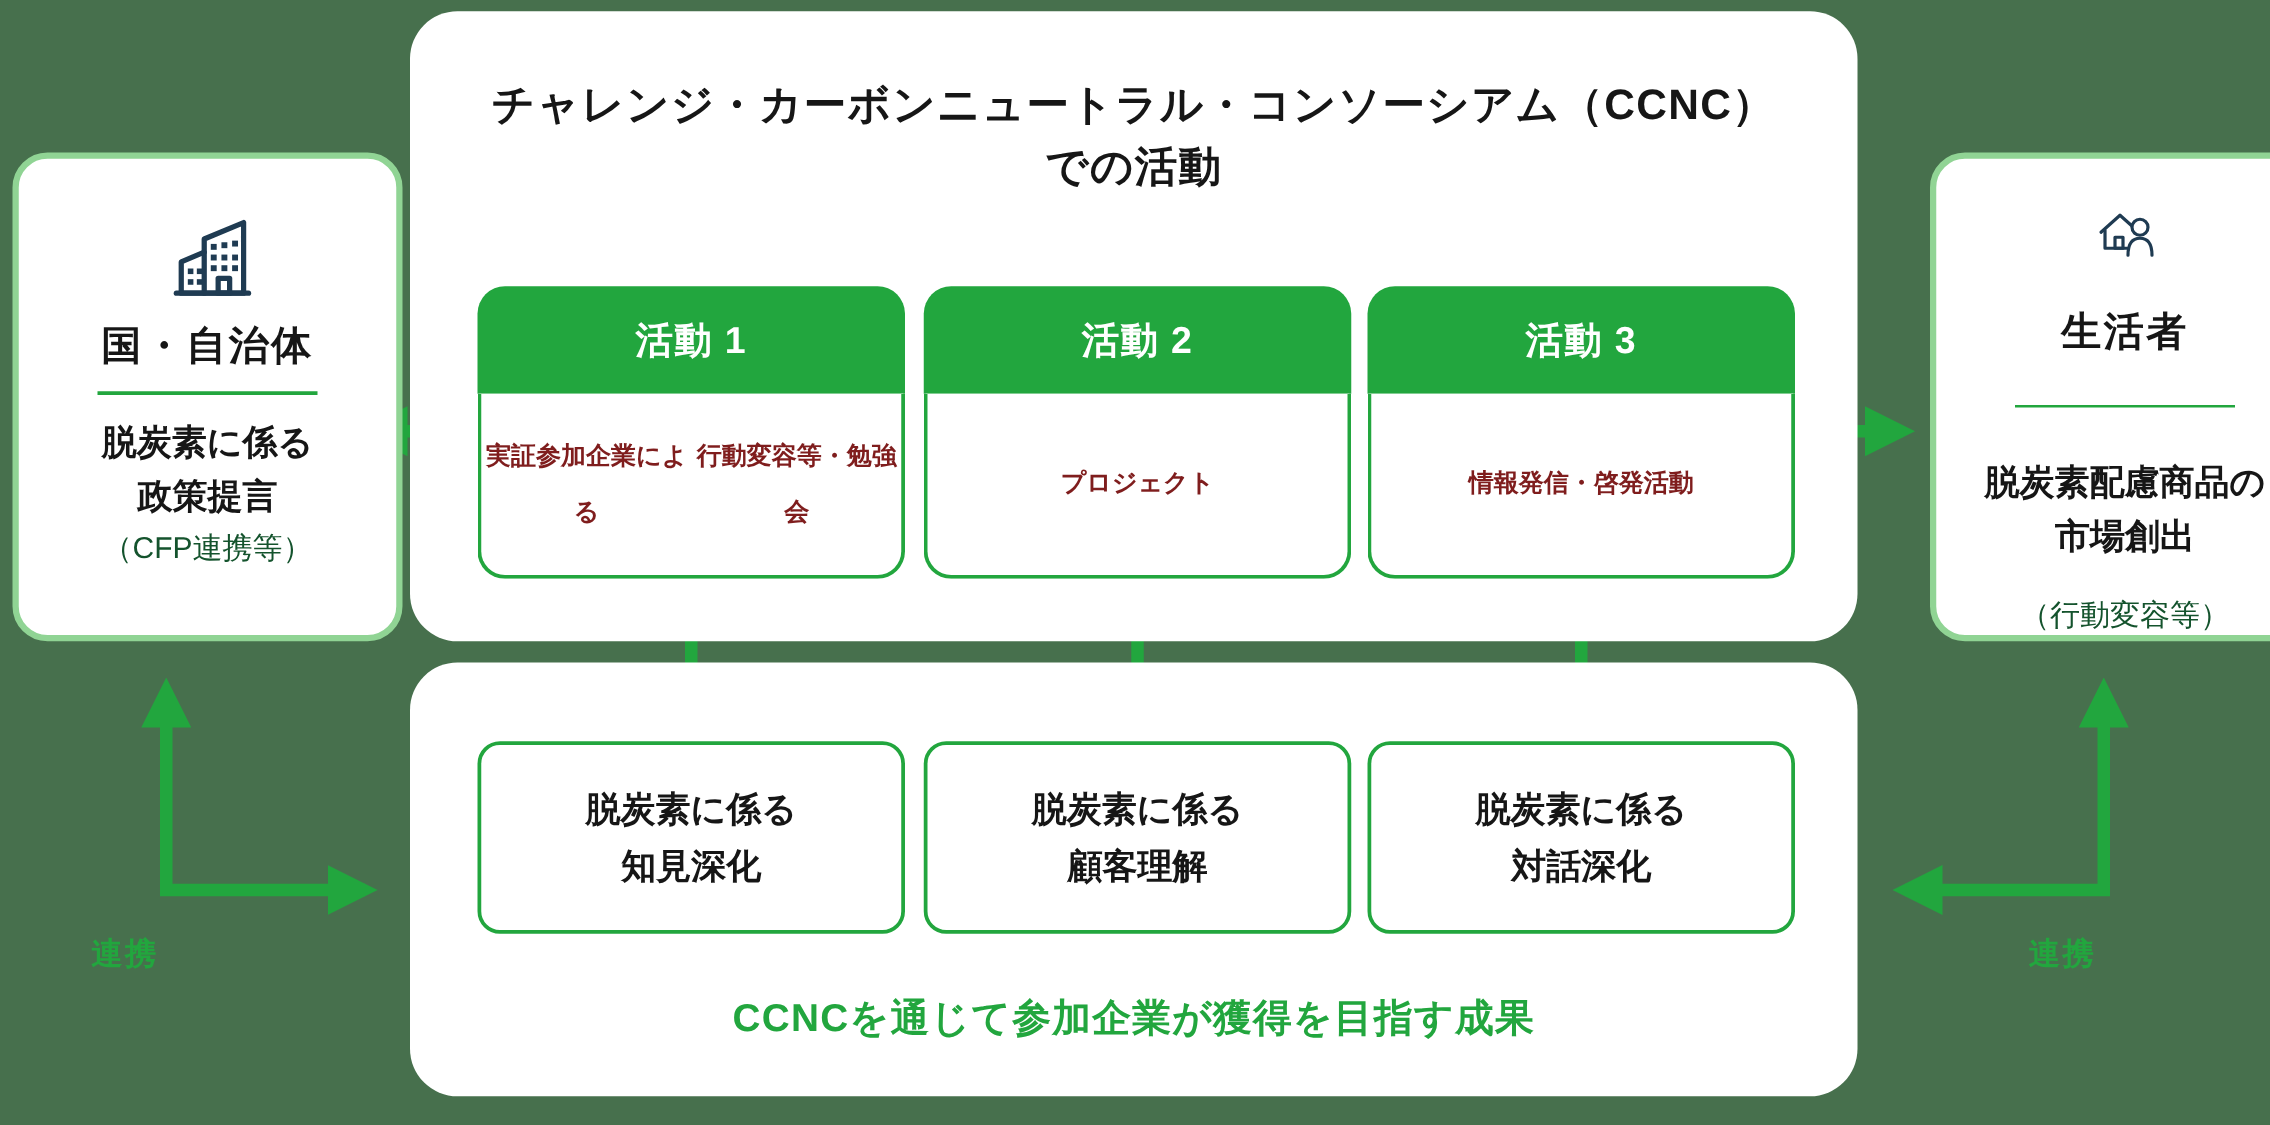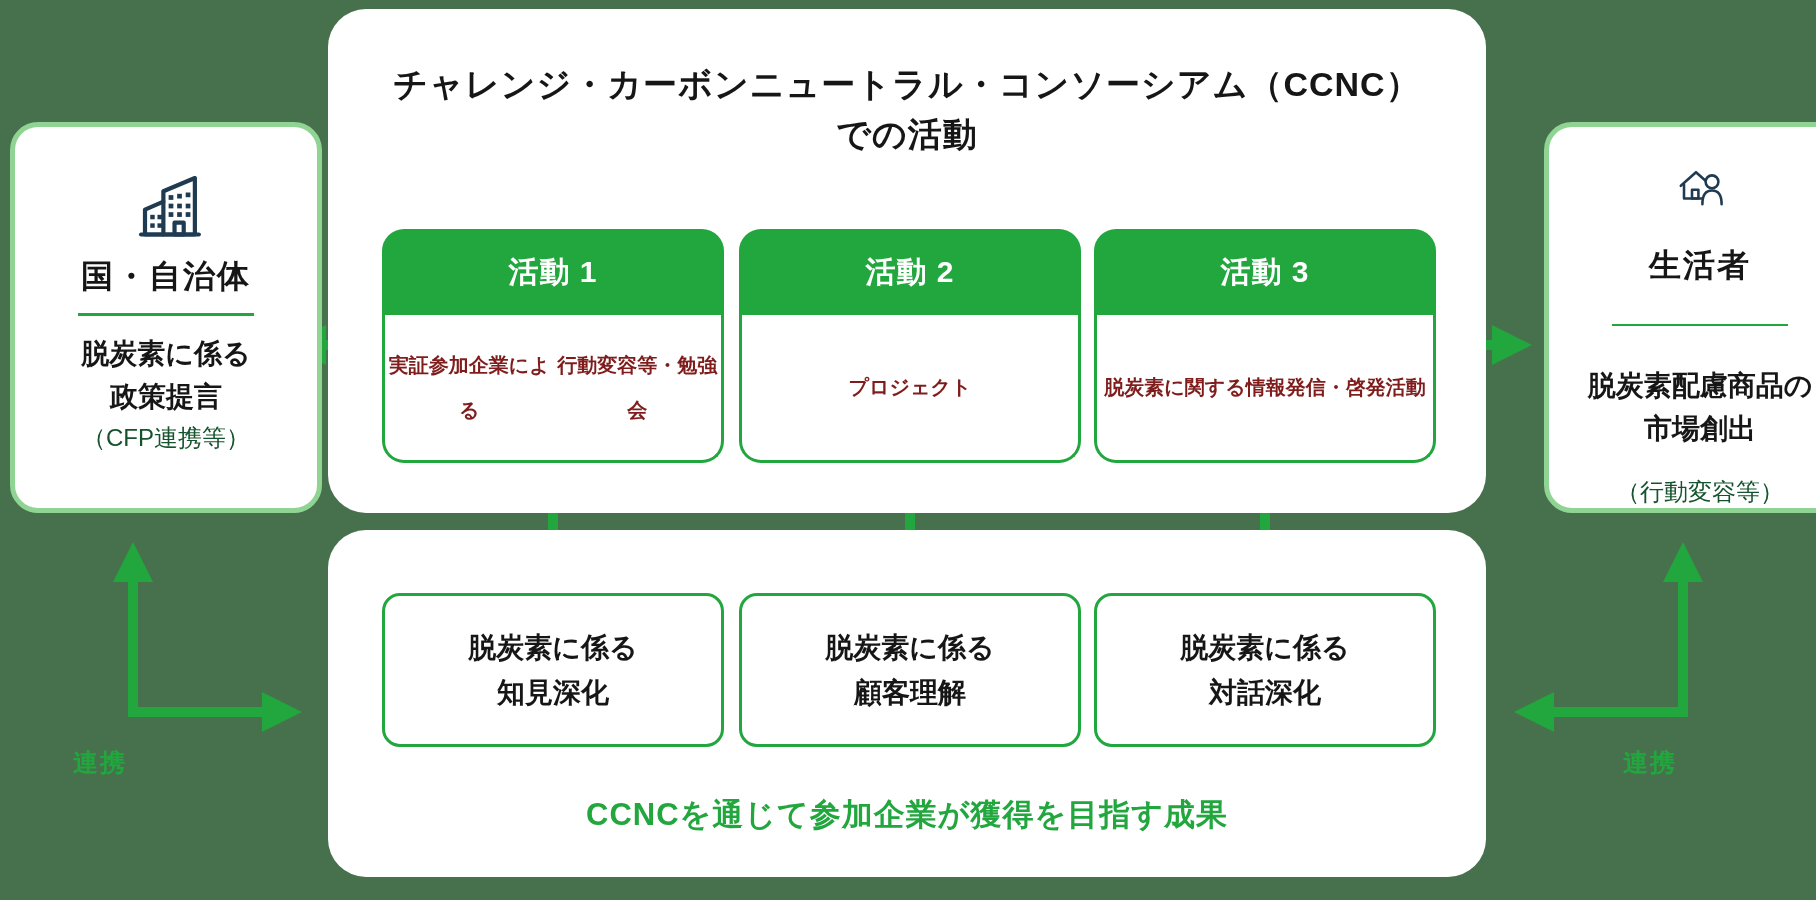--- a/index.html
+++ b/index.html
@@ -109,21 +109,20 @@
     <div class="card c2">
       <div class="card-header">活動 2</div>
       <div class="card-body">
         <span>プロジェクト</span>
       </div>
     </div>
 
     <div class="card c3">
       <div class="card-header">活動 3</div>
       <div class="card-body">
-        <span>脱炭素に関する</span>
         <span>情報発信・啓発活動</span>
       </div>
     </div>
   </div>
 
   <div class="panel bottom-panel">
     <div class="outcome o1">
       <span>脱炭素に係る</span>
       <span>知見深化</span>
     </div>

